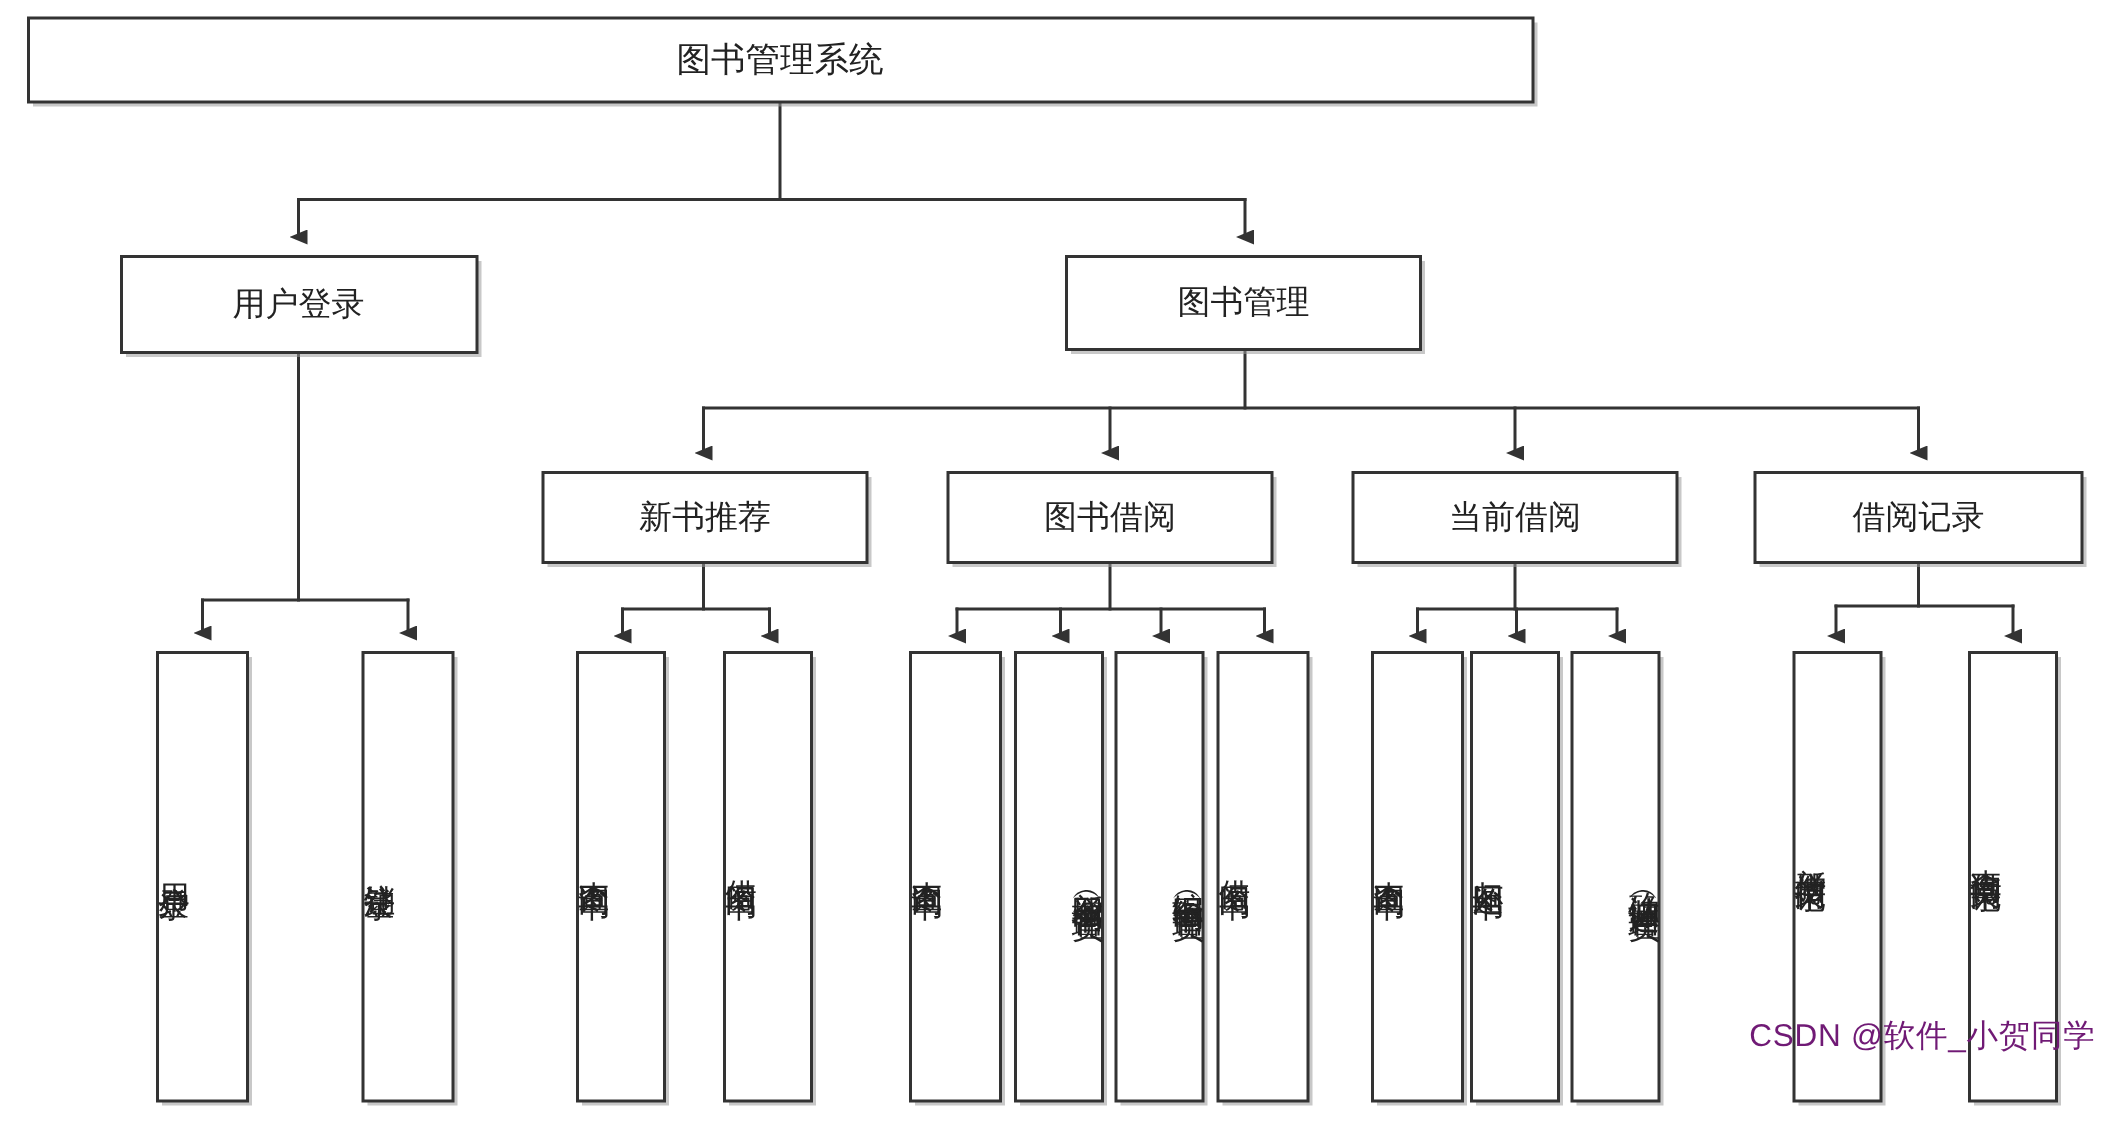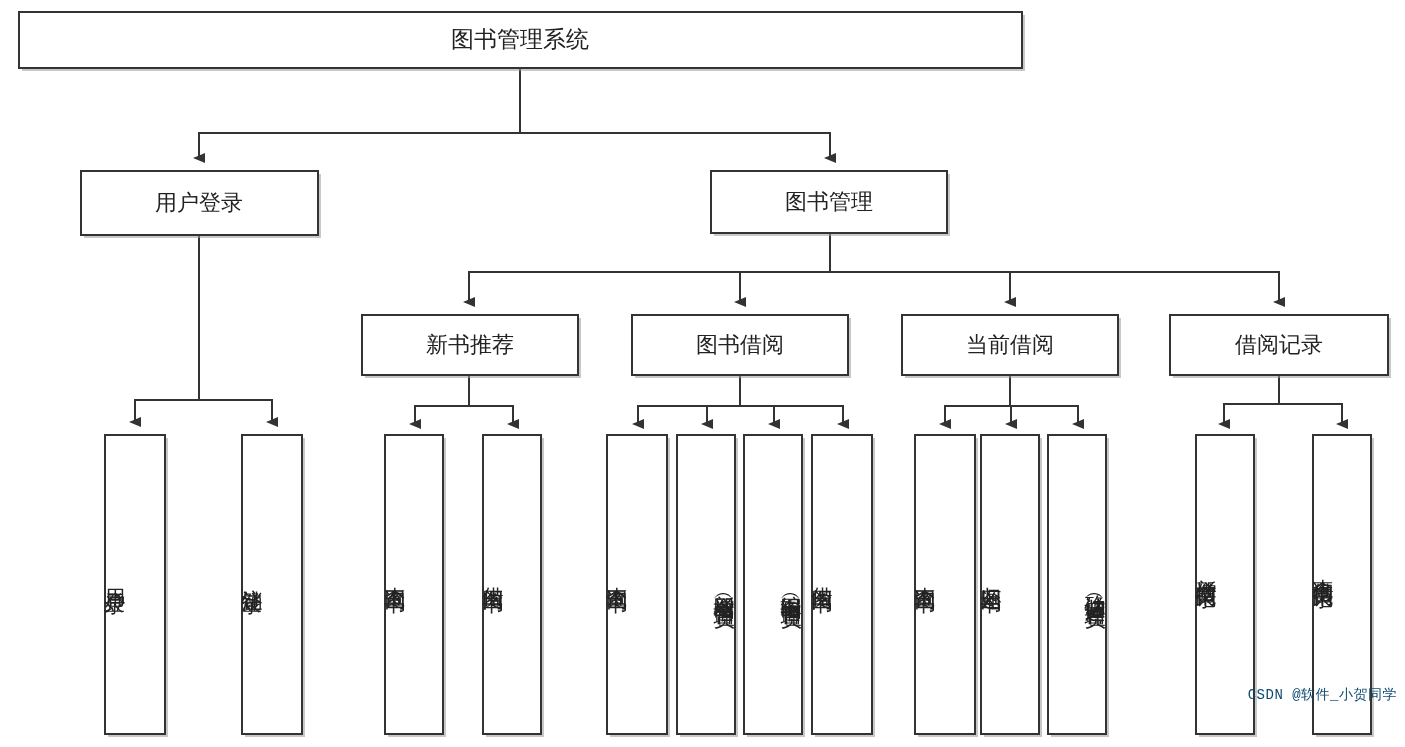--- a/index.html
+++ b/index.html
@@ -73,23 +73,23 @@
     pointer-events: none;
   }
   .leaf-label-inner {
     writing-mode: vertical-rl;
     text-orientation: upright;
   }
   .watermark {
     position: absolute;
     right: 8px;
     bottom: 6px;
-    color: #0c4a6e;
-    font-size: 14px;
-    font-family: Liberation Mono, monospace;
+    color: #701a75;
+    font-size: 21px;
+    font-family: Liberation Sans, sans-serif;
     letter-spacing: 0.5px;
     user-select: none;
   }
 </style>
 </head>
 <body>
 
 <div id="diagram-root">
 
   <svg id="org-chart" viewBox="0 0 1405 747">

